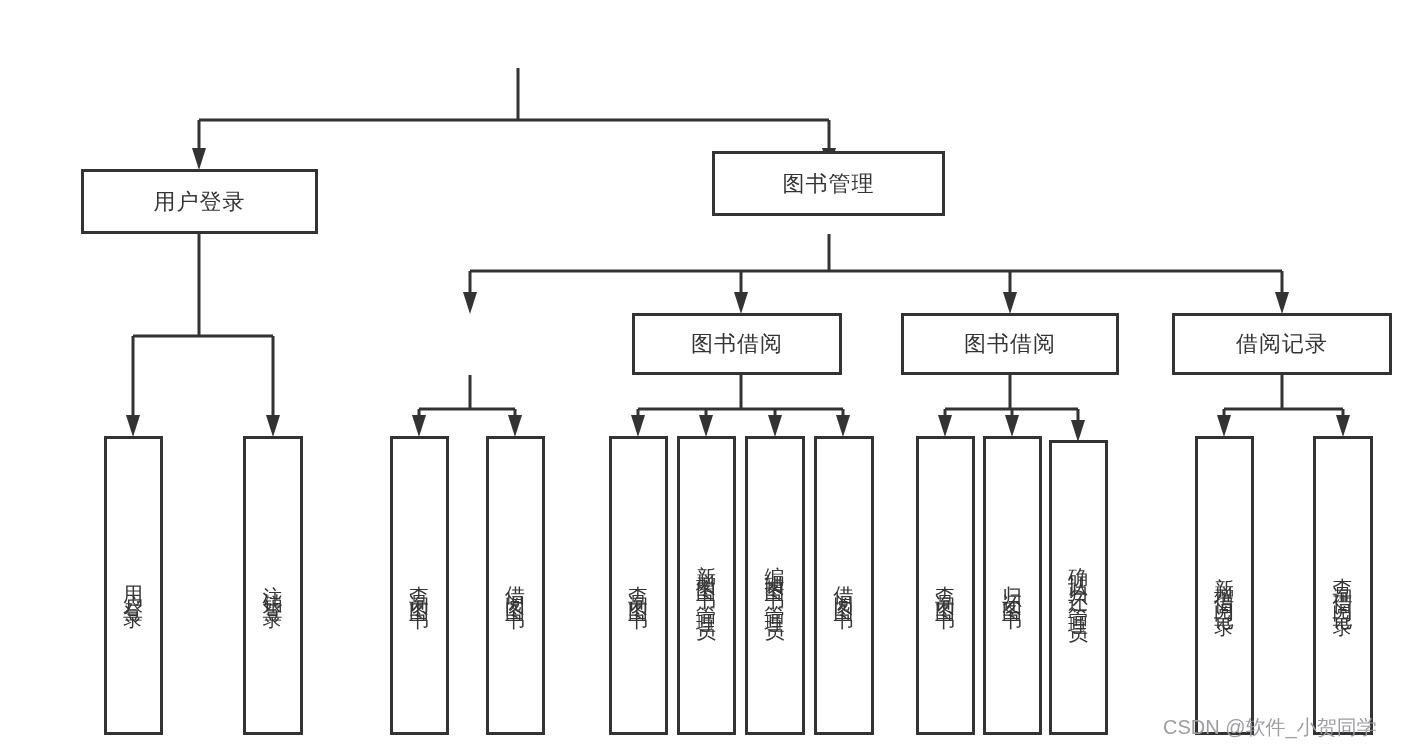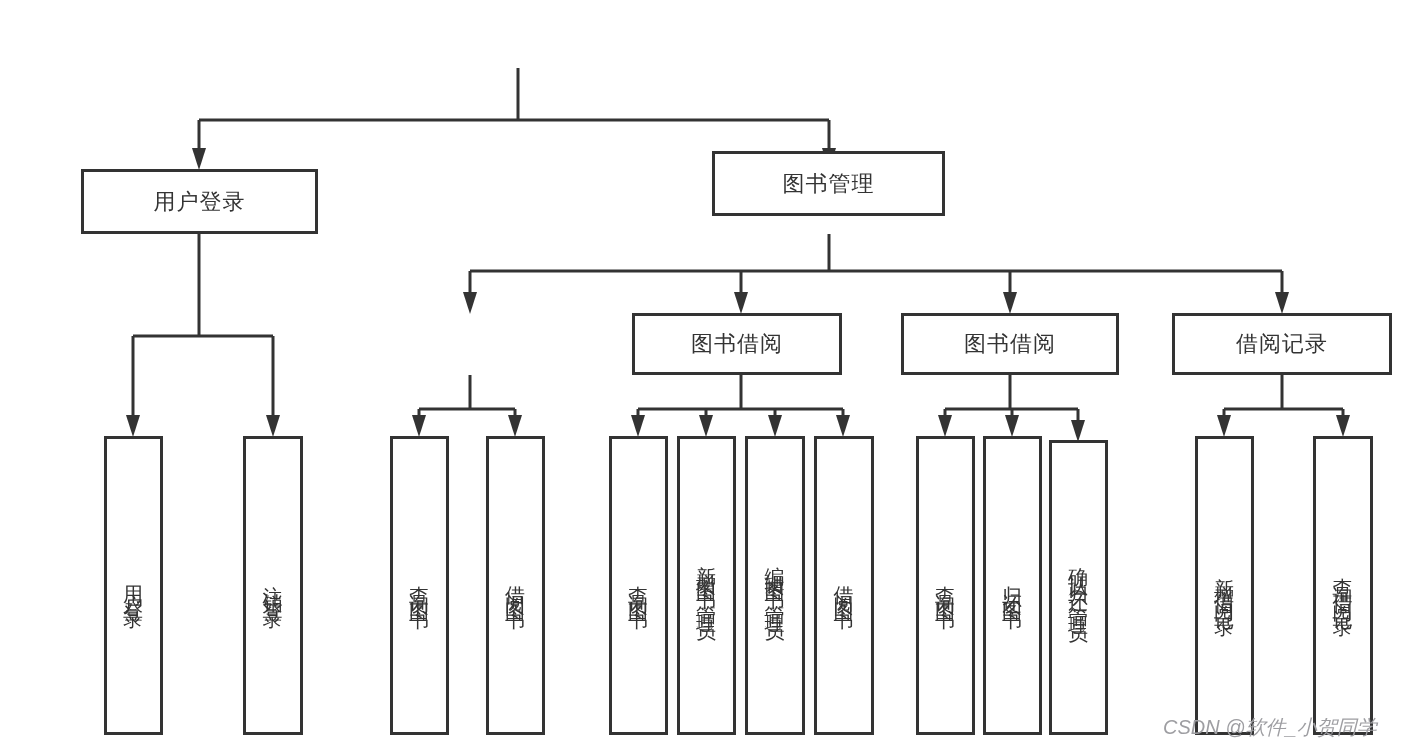--- a/index.html
+++ b/index.html
@@ -45,21 +45,20 @@
     line-height: 1;
   }
   .watermark {
     position: absolute;
     left: 1163px;
     top: 714px;
     font-size: 20px;
     color: #9e9ea2;
     white-space: nowrap;
     z-index: 3;
-    font-style: italic;
   }
 </style>
 </head>
 <body>
 
 <div class="canvas">
 
   <svg class="connectors" width="1405" height="747" viewBox="0 0 1405 747">
     <g stroke="#333333" stroke-width="3" fill="none">
 

